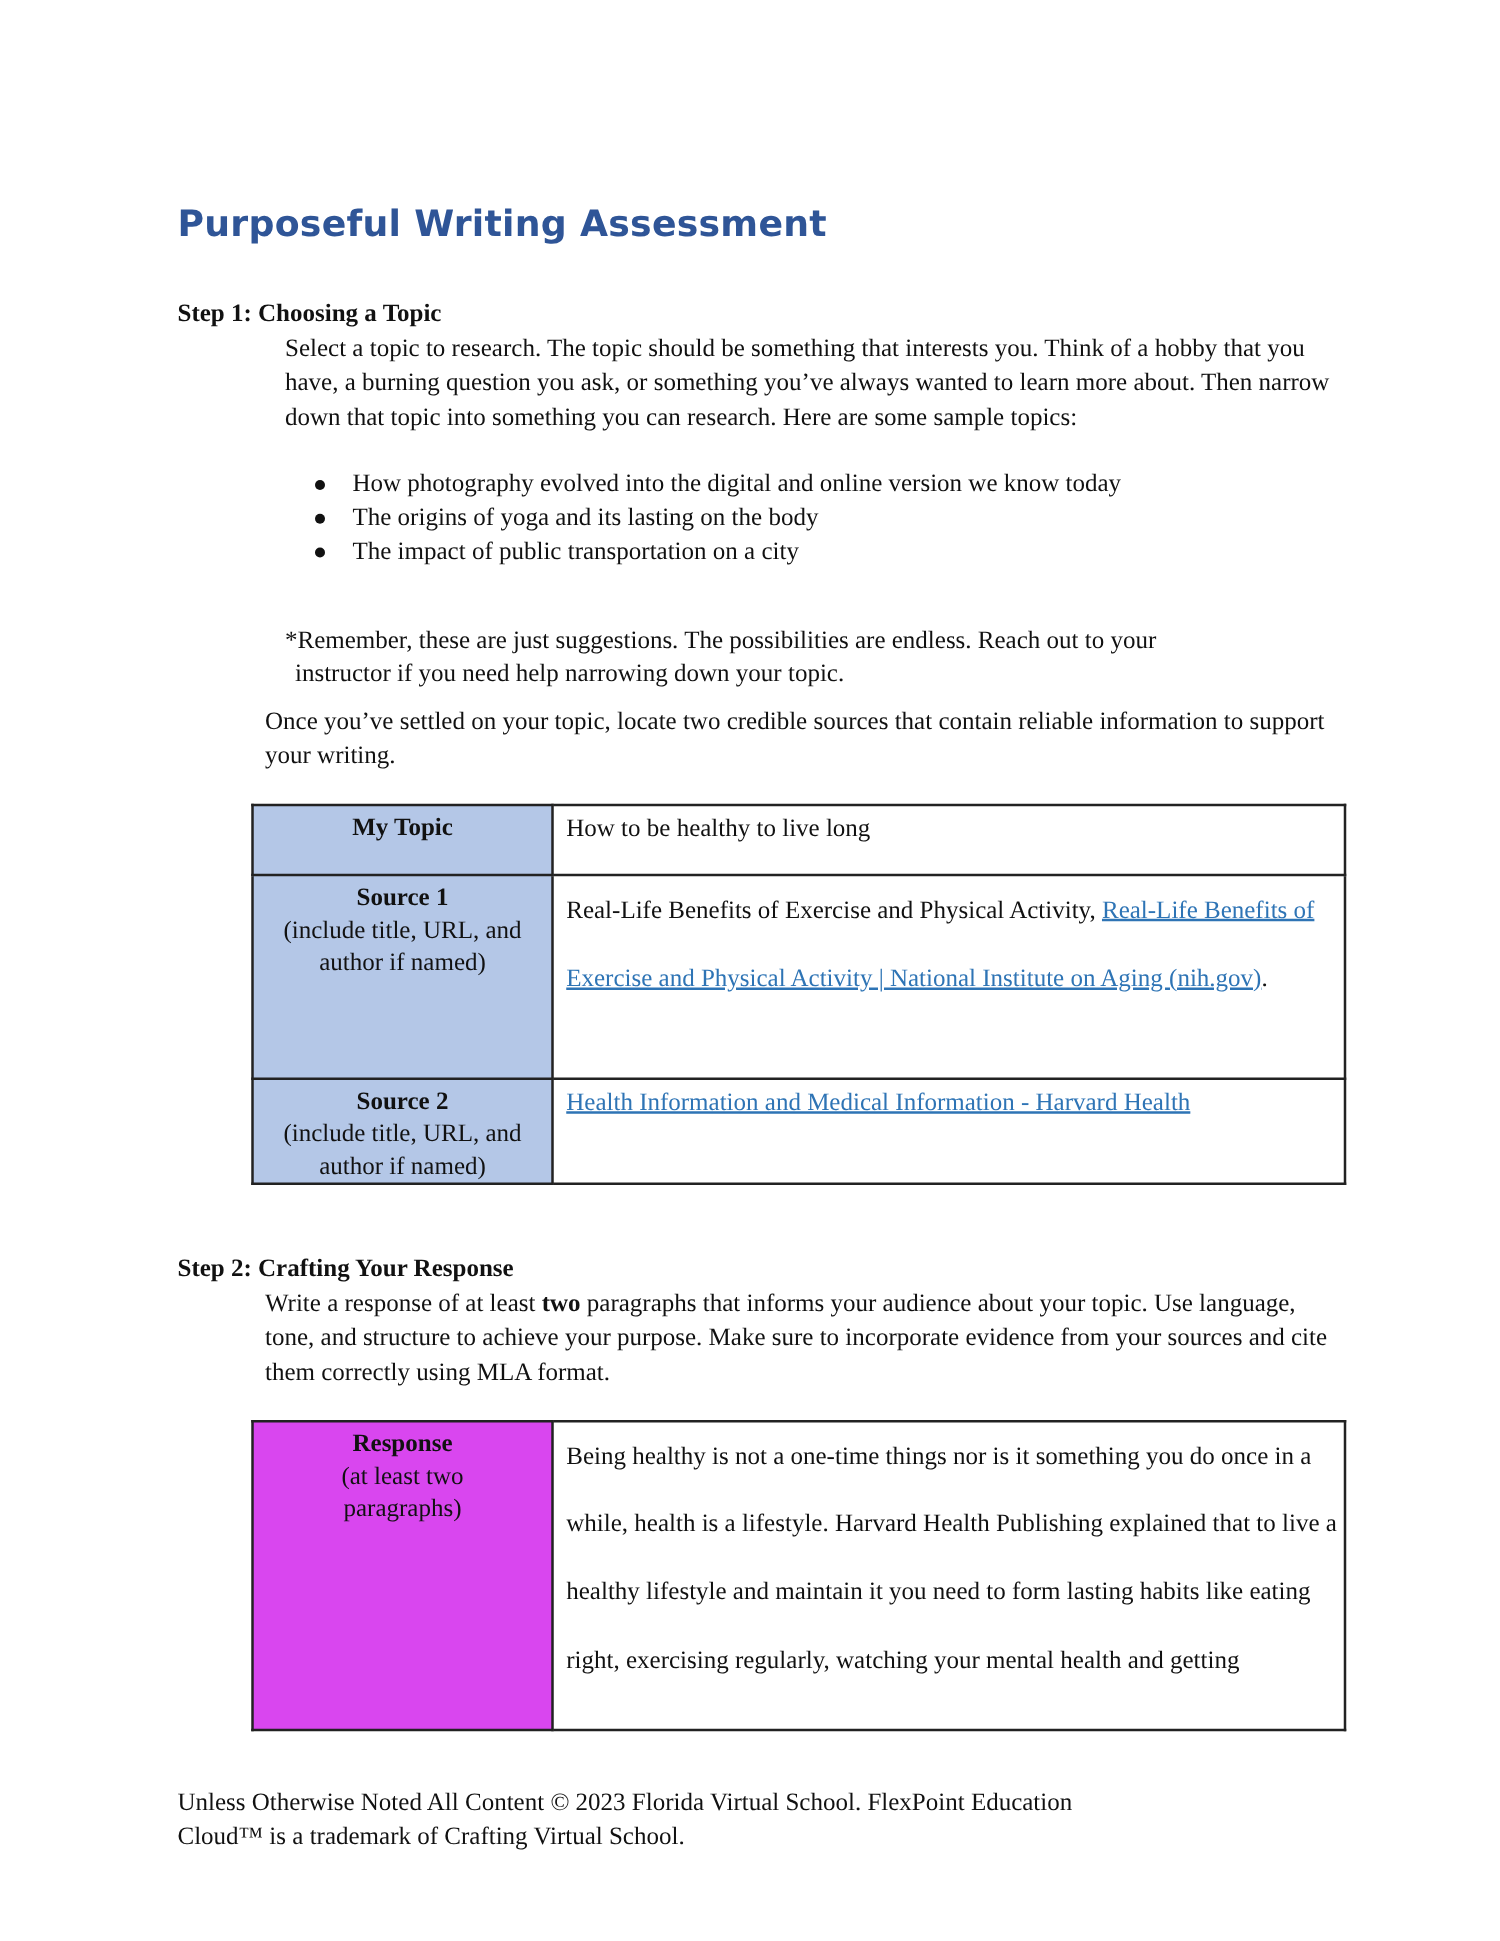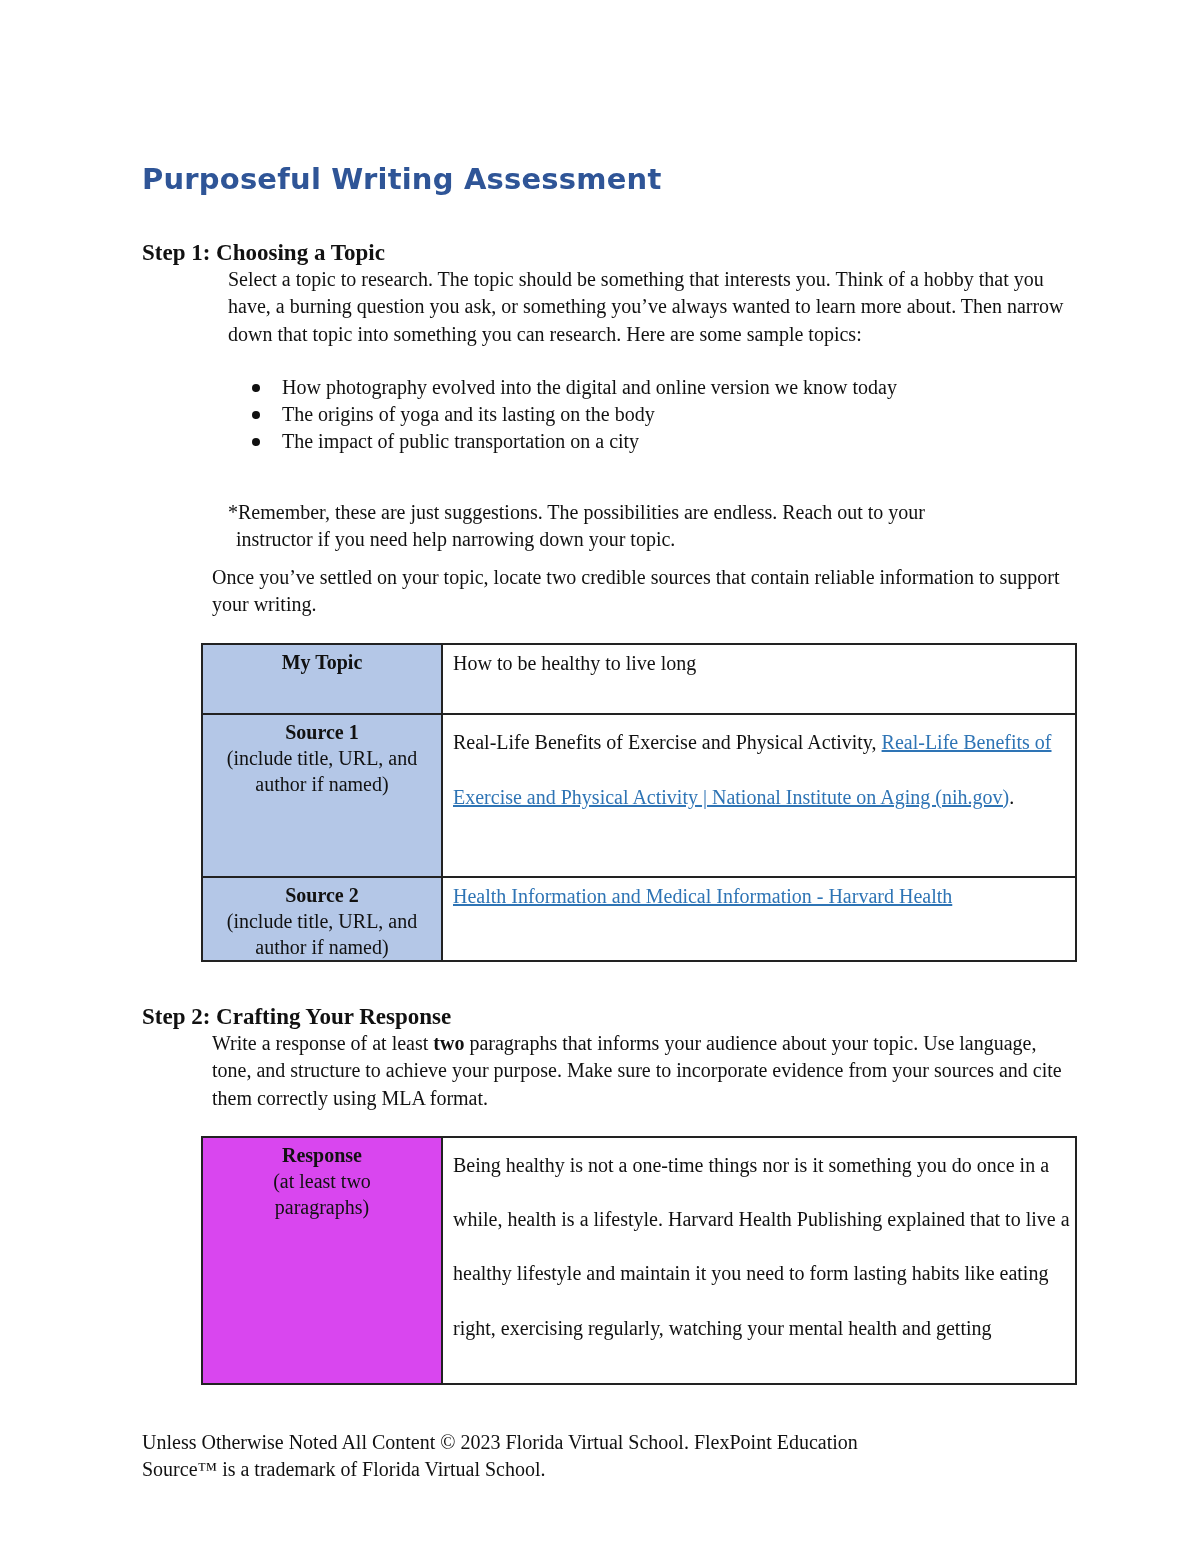--- a/index.html
+++ b/index.html
@@ -28,21 +28,21 @@
       font-weight: bold;
       font-size: 29px;
       color: #2f5597;
       letter-spacing: 0.2px;
       margin: 0;
     }
     .step-heading {
       position: absolute;
       left: 142px;
       font-weight: bold;
-      font-size: 23px;
+      font-size: 20px;
       margin: 0;
     }
     .body-text {
       position: absolute;
       left: 212px;
       width: 860px;
       font-size: 20px;
       line-height: 27.3px;
       margin: 0;
     }
@@ -150,21 +150,21 @@
 
   <p class="note" style="top:483px;">
     <span>*Remember, these are just suggestions. The possibilities are endless. Reach out to your</span>
     <span class="cont">instructor if you need help narrowing down your topic.</span>
   </p>
 
   <p class="body-text" style="top:564px;">Once you’ve settled on your topic, locate two credible sources that contain reliable information to support your writing.</p>
 
   <table class="doc-table" style="left:201px; top:643px;">
     <tbody>
-        <tr style="height:70px;">
+        <tr style="height:56px;">
       <td class="label-cell blue">
         <span class="lbl-title">My Topic</span>
       </td>
       <td class="value-cell single">
         <span>How to be healthy to live long</span>
       </td>
     </tr>
     <tr style="height:163px;">
       <td class="label-cell blue">
         <span class="lbl-title">Source 1</span>
@@ -199,16 +199,16 @@
       </td>
       <td class="value-cell" style="padding-top:0 !important; height:245px; overflow:hidden;">
         <div class="response-text" style="height:245px; overflow:hidden;">Being healthy is not a one-time things nor is it something you do once in a while, health is a lifestyle.  Harvard Health Publishing explained that to live a healthy lifestyle and maintain it you need to form lasting habits like eating right, exercising regularly, watching your mental health and getting</div>
       </td>
     </tr>
   </tbody>
     </table>
 
   <p class="footer">
     <span>Unless Otherwise Noted All Content © 2023 Florida Virtual School. FlexPoint Education</span><br>
-    <span>Source™ is a trademark of Florida Virtual School.</span>
+    <span>Cloud™ is a trademark of Crafting Virtual School.</span>
   </p>
 
 </div>
 
 </body></html>

